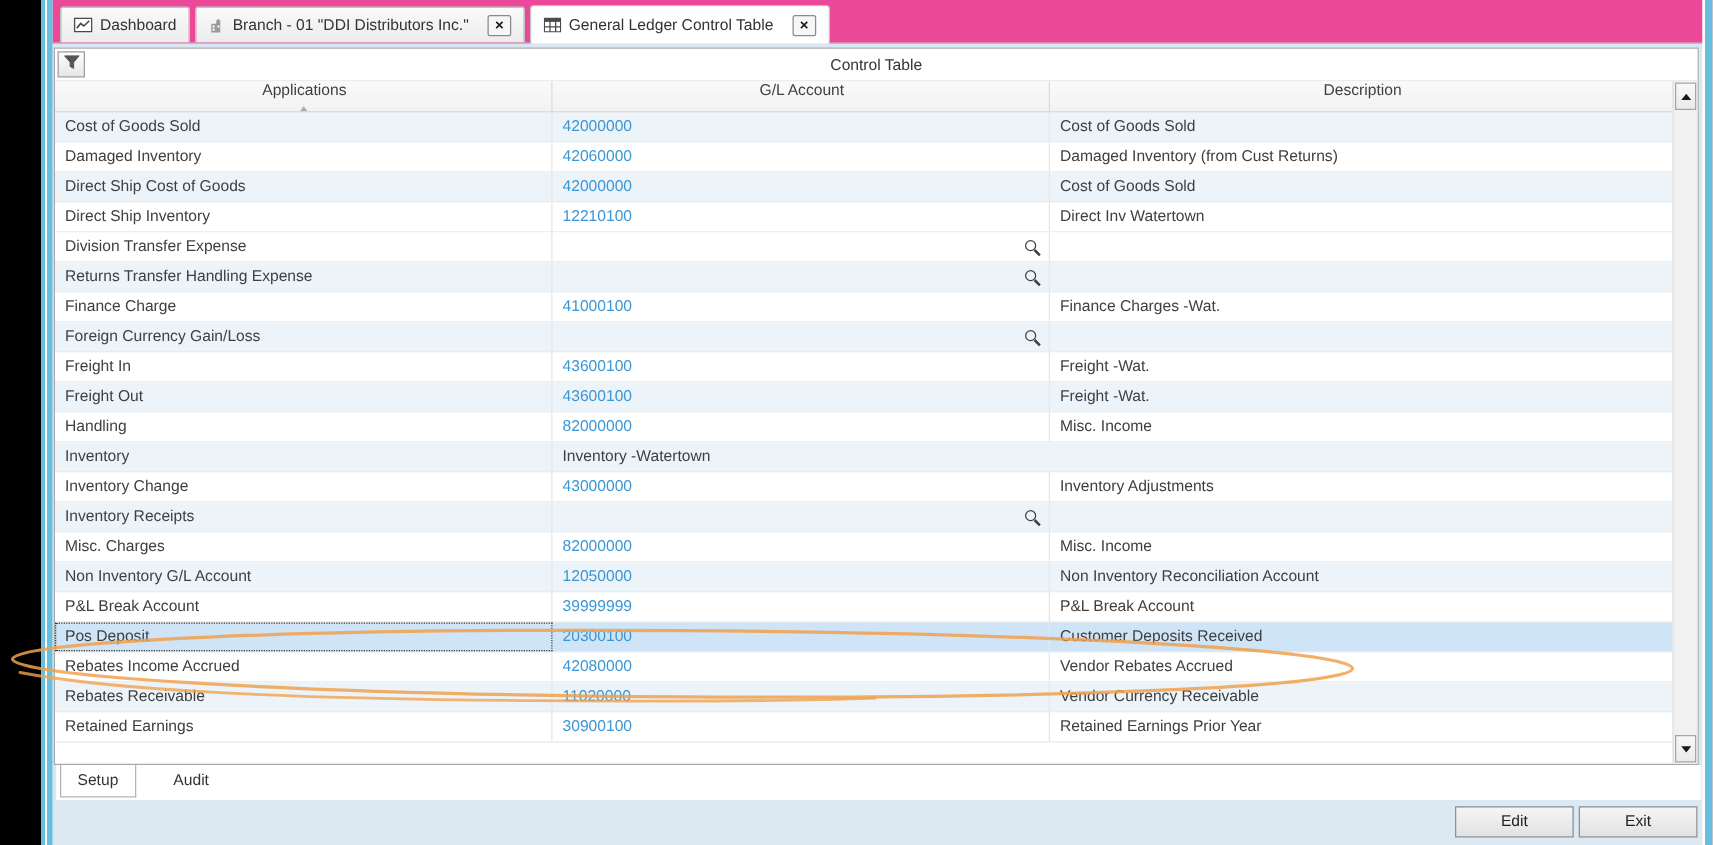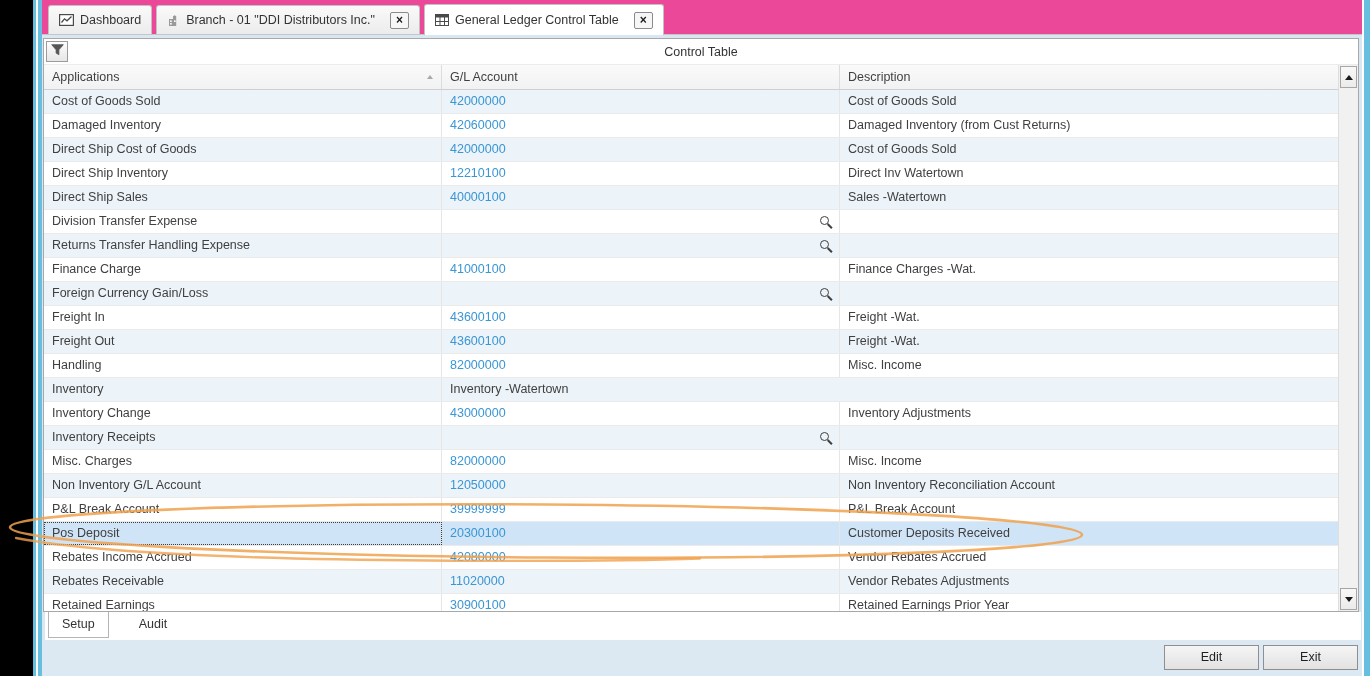--- a/index.html
+++ b/index.html
@@ -31,21 +31,21 @@
   .grid-panel{ position:absolute; left:1px; top:3px; width:1316px; height:574px;
     background:#fff; border:1px solid #a8a8a8; overflow:hidden;}
   .caption-row{ position:relative; height:26px; border-bottom:1px solid #ececec; background:#fff;}
   .filter-btn{ position:absolute; left:2px; top:2px; width:22px; height:21px;
     border:1px solid #9b9b9b; background:linear-gradient(#fdfdfd,#e6e6e6);
     display:flex; align-items:center; justify-content:center;}
   .caption-title{ text-align:center; line-height:26px; color:#333; }
   .header-row{ display:flex; width:1294px; height:25px; background:linear-gradient(#fafafa,#f1f2f3);
     border-bottom:1px solid #cfcfcf;}
   .hcell{ display:flex; align-items:center; justify-content:space-between;
-    padding:0 6px 0 8px; color:#3f3f3f; border-right:1px solid #dcdcdc; white-space:nowrap; overflow:hidden;}
+    padding:0 6px 0 8px; color:#3f3f3f; border-right:1px solid #dcdcdc; white-space:nowrap; overflow:hidden;flex-direction:column;}
   .h-app{ width:398px; } .h-gl{ width:398px; } .h-desc{ flex:1; border-right:none; }
   .sort-asc{ width:0; height:0; border-left:3.5px solid transparent; border-right:3.5px solid transparent;
     border-bottom:4px solid #a9a9a9; margin-right:2px;}
   .rows{ position:relative; width:1294px; height:521px; overflow:hidden; }
   .row{ display:flex; height:24px; border-bottom:1px solid #eaeaea; background:#fff; }
   .row.alt{ background:#ecf3f9; }
   .row.selected{ background:#cfe4f6; }
   .cell{ padding:0 8px; line-height:23px; white-space:nowrap; overflow:hidden;
     border-right:1px solid #e6e6e6; color:#3f3f3f;}
   .c-app{ width:398px; } .c-gl{ width:398px; position:relative; } .c-desc{ flex:1; border-right:none; }
@@ -167,25 +167,20 @@
             <div class="row alt">
               <div class="cell c-app">Direct Ship Cost of Goods</div>
               <div class="cell c-gl"><span class="gl-link">42000000</span></div>
               <div class="cell c-desc">Cost of Goods Sold</div>
             </div>
             <div class="row">
               <div class="cell c-app">Direct Ship Inventory</div>
               <div class="cell c-gl"><span class="gl-link">12210100</span></div>
               <div class="cell c-desc">Direct Inv Watertown</div>
             </div>
-            <div class="row alt">
-              <div class="cell c-app">Direct Ship Sales</div>
-              <div class="cell c-gl"><span class="gl-link">40000100</span></div>
-              <div class="cell c-desc">Sales -Watertown</div>
-            </div>
             <div class="row">
               <div class="cell c-app">Division Transfer Expense</div>
               <div class="cell c-gl">
                 <span class="magnifier"></span>
               </div>
               <div class="cell c-desc"></div>
             </div>
             <div class="row alt">
               <div class="cell c-app">Returns Transfer Handling Expense</div>
               <div class="cell c-gl">
@@ -257,21 +252,21 @@
               <div class="cell c-desc">Customer Deposits Received</div>
             </div>
             <div class="row">
               <div class="cell c-app">Rebates Income Accrued</div>
               <div class="cell c-gl"><span class="gl-link">42080000</span></div>
               <div class="cell c-desc">Vendor Rebates Accrued</div>
             </div>
             <div class="row alt">
               <div class="cell c-app">Rebates Receivable</div>
               <div class="cell c-gl"><span class="gl-link">11020000</span></div>
-              <div class="cell c-desc">Vendor Rebates Adjustments</div>
+              <div class="cell c-desc">Vendor Currency Receivable</div>
             </div>
             <div class="row">
               <div class="cell c-app">Retained Earnings</div>
               <div class="cell c-gl"><span class="gl-link">30900100</span></div>
               <div class="cell c-desc">Retained Earnings Prior Year</div>
             </div>
           </div>
         <div class="scrollbar">
           <div class="sb-btn sb-up">
               <span class="tri-up"></span>

